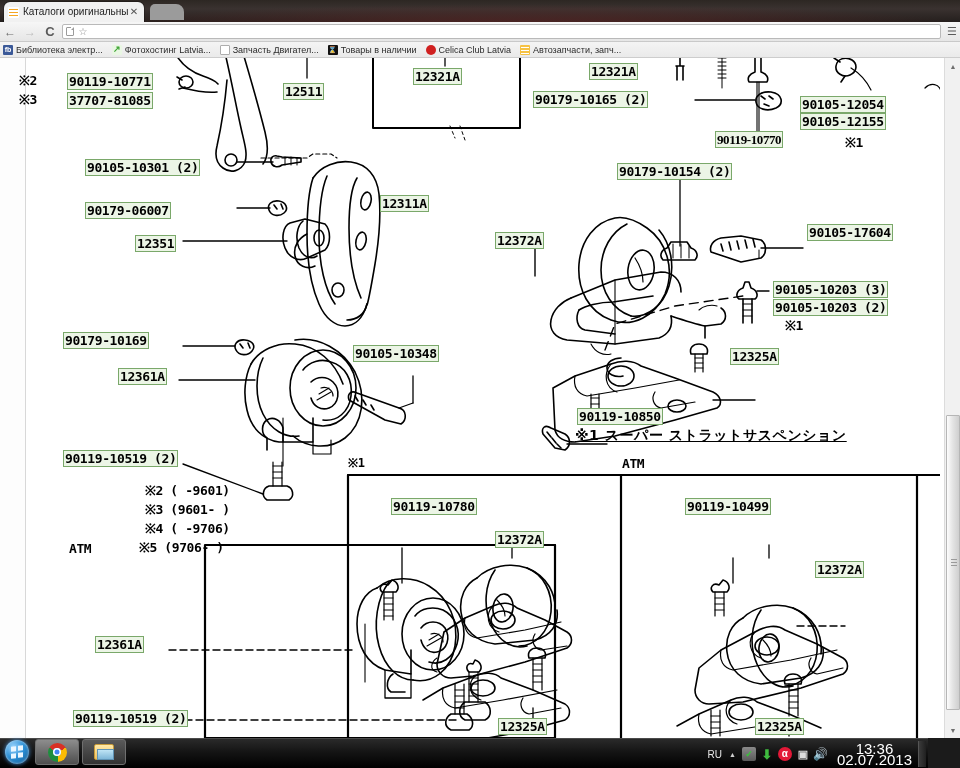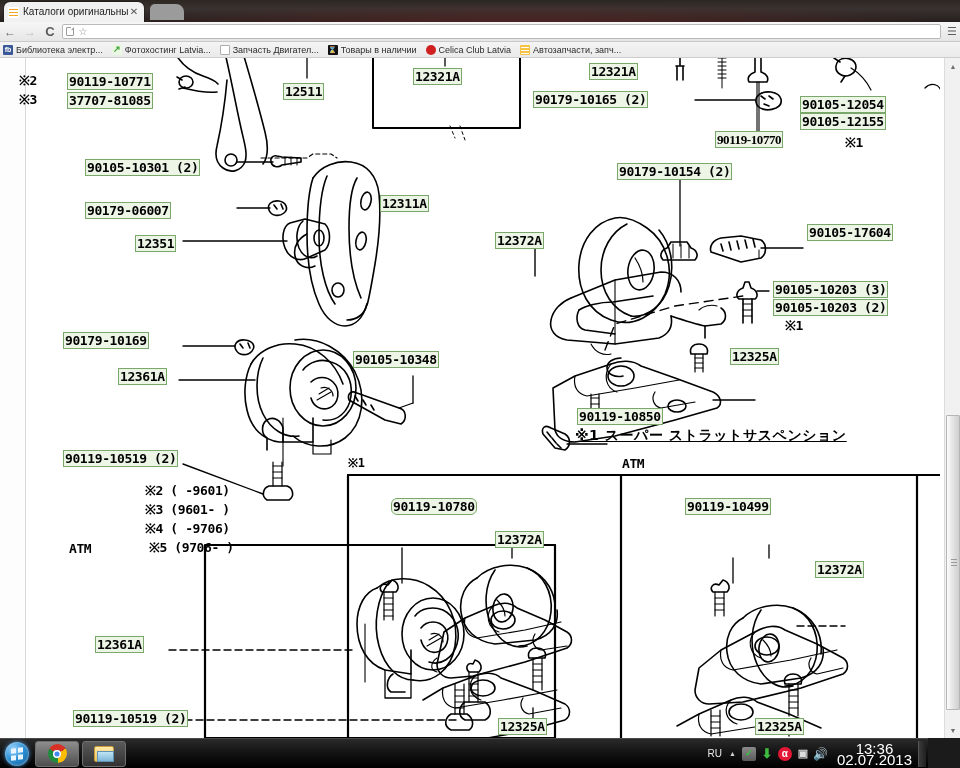--- a/index.html
+++ b/index.html
@@ -174,21 +174,21 @@
     content:""; position:absolute; left:4px; top:50%; margin-top:-4px;
     width:6px; height:1px; background:#9a9a9a;
     box-shadow:0 3px 0 #9a9a9a, 0 6px 0 #9a9a9a;
   }
 
   
   .taskbar{
     position:absolute; left:0; bottom:0; width:928px; height:30px;
     background:linear-gradient(#2a2a2a 0%, #141414 45%, #000 100%);
     border-top:1px solid #4a4a4a;
-    display:flex; align-items:center;
+    display:flex; 
   }
   .start-orb{
     width:30px; height:26px; margin-left:2px; flex:0 0 30px;
     display:flex; align-items:center; justify-content:center; cursor:pointer;
   }
   .orb{
     width:24px; height:24px; border-radius:50%;
     background:radial-gradient(circle at 35% 30%, #9fd7ff 0%, #2b8fd6 45%, #0b4f86 100%);
     box-shadow:0 0 4px rgba(80,170,255,.8), inset 0 0 3px rgba(255,255,255,.7);
     position:relative;
@@ -560,41 +560,41 @@
         <div class="lbl" style="left: 562px; top: 105px; text-align: center;">90179-10154 (2)</div>
         <div class="lbl" style="left: 325px; top: 137px;">12311A</div>
         <div class="lbl" style="left: 30px; top: 144px;">90179-06007</div>
         <div class="lbl" style="left: 440px; top: 174px;">12372A</div>
         <div class="lbl" style="left: 752px; top: 166px;">90105-17604</div>
         <div class="lbl" style="left: 80px; top: 177px;">12351</div>
         <div class="lbl" style="left: 718px; top: 223px;">90105-10203 (3)</div>
         <div class="lbl" style="left: 718px; top: 241px;">90105-10203 (2)</div>
         <div class="lbl" style="left: 8px; top: 274px;">90179-10169</div>
         <div class="lbl" style="left: 675px; top: 290px;">12325A</div>
-        <div class="lbl" style="left: 298px; top: 293px; text-align: right;">90105-10348</div>
+        <div class="lbl" style="left: 298px; top: 287px; text-align: right;">90105-10348</div>
         <div class="lbl" style="left: 63px; top: 310px;">12361A</div>
         <div class="lbl" style="left: 522px; top: 350px;">90119-10850</div>
         <div class="lbl" style="left: 8px; top: 392px;">90119-10519 (2)</div>
-        <div class="lbl" style="left: 336px; top: 440px; border-radius: 6px;">90119-10780</div>
+        <div class="lbl" style="left: 336px; top: 440px;">90119-10780</div>
         <div class="lbl" style="left: 630px; top: 440px;">90119-10499</div>
         <div class="lbl" style="left: 440px; top: 473px;">12372A</div>
         <div class="lbl" style="left: 760px; top: 503px;">12372A</div>
         <div class="lbl" style="left: 40px; top: 578px;">12361A</div>
         <div class="lbl" style="left: 443px; top: 660px;">12325A</div>
         <div class="lbl" style="left: 700px; top: 660px;">12325A</div>
         <div class="lbl" style="left: 18px; top: 652px;">90119-10519 (2)</div>
         <div class="plain" style="left: -36px; top: 15px;">※2</div>
         <div class="plain" style="left: -36px; top: 34px;">※3</div>
         <div class="plain" style="left: 790px; top: 77px;">※1</div>
         <div class="plain" style="left: 730px; top: 260px;">※1</div>
         <div class="plain jp" style="left: 520px; top: 370px; text-decoration: underline;">※1 スーパー ストラットサスペンション</div>
         <div class="plain" style="left: 90px; top: 425px;">※2 (      -9601)</div>
         <div class="plain" style="left: 90px; top: 444px;">※3 (9601-      )</div>
         <div class="plain" style="left: 90px; top: 463px;">※4 (      -9706)</div>
-        <div class="plain" style="left: 94px; top: 482px;">※5 (9706-      )</div>
+        <div class="plain" style="left: 84px; top: 482px;">※5 (9706-      )</div>
         <div class="plain" style="left: 14px; top: 483px;">ATM</div>
         <div class="plain" style="left: 567px; top: 398px;">ATM</div>
         <div class="plain sm" style="left: 293px; top: 398px;">※1</div>
       </div>
 
   </div>
 
   <div class="vscroll">
     <div class="vs-arrow up">▲</div>
     <div class="vs-thumb"></div>

